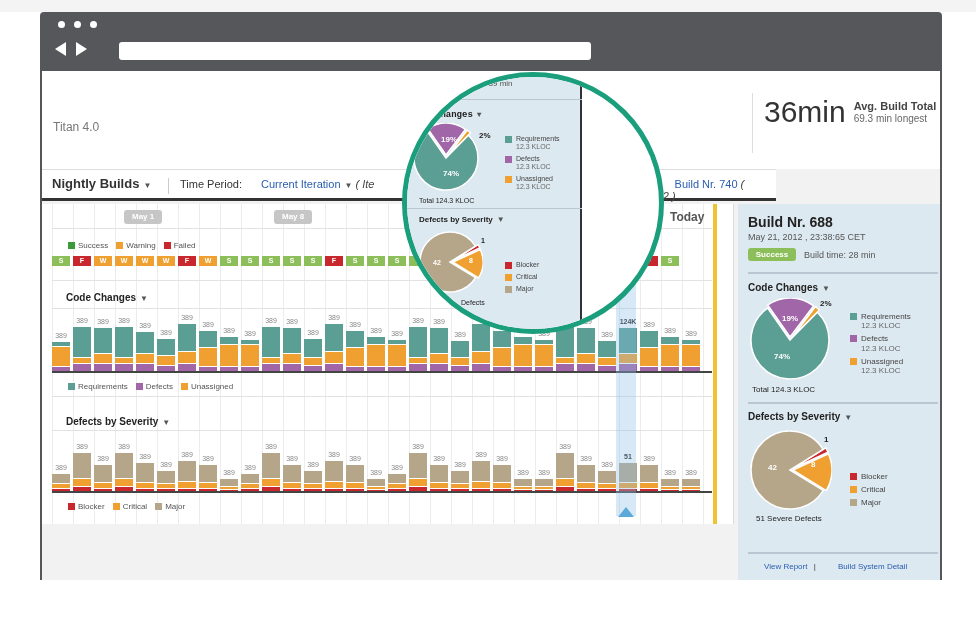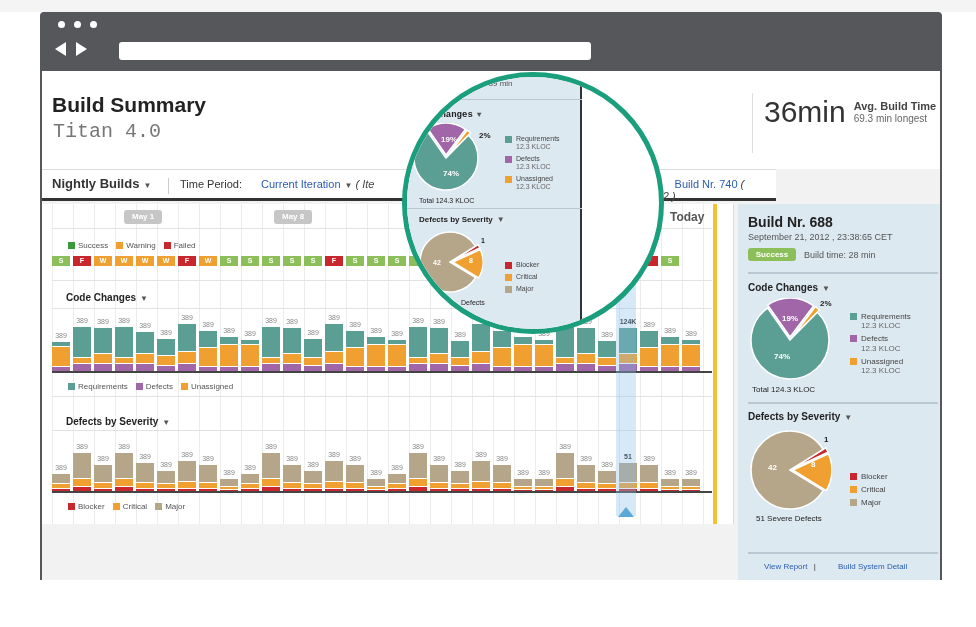--- a/index.html
+++ b/index.html
@@ -9,21 +9,21 @@
   .dots { position: absolute; left: 18px; top: 9px; display: flex; gap: 9px; }
   .dots span { width: 7px; height: 7px; border-radius: 50%; background: #fff; display: block; }
   .nav { position: absolute; left: 15px; top: 30px; display: flex; gap: 10px; }
   .nav span { width: 0; height: 0; border-top: 7px solid transparent; border-bottom: 7px solid transparent; display: block; cursor: pointer; }
   .nav .back { border-right: 11px solid #fff; }
   .nav .fwd { border-left: 11px solid #fff; }
   .url { position: absolute; left: 79px; top: 30px; width: 472px; height: 18px; background: #fff; border-radius: 3px; }
   .page { position: absolute; left: 2px; top: 59px; width: 898px; height: 509px; background: #f2f2f2; overflow: hidden; }
   .header { position: absolute; left: 0; top: 0; width: 898px; height: 98px; background: #fff; }
   .title { position: absolute; left: 10px; top: 22px; font-size: 21px; font-weight: bold; color: #222; }
-  .subtitle { position: absolute; left: 11px; top: 49px; font-size: 20px; color: #777; font-family: Liberation Mono, monospace; }
+  .subtitle { position: absolute; left: 11px; top: 49px; font-size: 12px; color: #777; }
   .kpi1 { position: absolute; left: 538px; top: 24px; display: flex; align-items: center; }
   .bignum { font-size: 30px; color: #333; }
   .kpi-txt { margin-left: 8px; line-height: 1.1; }
   .kpi-txt .l1 { font-size: 11px; font-weight: bold; color: #444; }
   .kpi-txt .l2 { font-size: 10px; color: #666; }
   .kpi-sep { position: absolute; left: 710px; top: 22px; width: 1px; height: 60px; background: #ddd; }
   .kpi2 { position: absolute; left: 722px; top: 24px; display: flex; align-items: center; }
   .filterbar { position: absolute; left: 0; top: 98px; width: 734px; height: 32px; background: #fff; border-top: 1px solid #ddd; border-bottom: 3px solid #333; }
   .fb-item { position: absolute; top: 8px; font-size: 11px; color: #333; }
   .nightly { left: 10px; font-size: 13px; font-weight: bold; top: 6px; }
@@ -84,27 +84,26 @@
     <span></span>
   </div>
   <div class="nav">
     <span class="back"></span>
     <span class="fwd"></span>
   </div>
   <div class="url"></div>
 
   <div class="page">
     <div class="header">
-      <div class="title">Build Summary</div>
       <div class="subtitle">Titan 4.0</div>
       <div class="kpi-sep"></div>
       <div class="kpi2">
         <span class="bignum">36min</span>
         <div class="kpi-txt">
-          <div class="l1">Avg. Build Time</div>
+          <div class="l1">Avg. Build Total</div>
           <div class="l2">69.3 min longest</div>
         </div>
       </div>
     </div>
 
     <div class="filterbar">
       <div class="fb-item nightly">
         <span>Nightly Builds</span><span class="caret">▼</span>
       </div>
       <div class="fb-sep"></div>
@@ -562,21 +561,21 @@
       </div>
 
       <div class="selcol"></div>
       <div class="selflag">Nr. 688</div>
       <div class="seltri"></div>
       <div class="todayline"></div>
     </div>
 
     <div class="detail">
       <div class="d-title">Build Nr. 688</div>
-      <div class="d-date">September 21, 2012 , 23:38:65 CET</div>
+      <div class="d-date">May 21, 2012 , 23:38:65 CET</div>
       <div class="d-badge">Success</div>
       <div class="d-btime">Build time: 28 min</div>
       <div class="d-sep" style="top:68px;"></div>
 
       <div class="d-sec" style="top:78px;"><span>Code Changes</span><span class="caret">▼</span></div>
       <svg class="pie" id="pie-cc" style="left:10px; top:94px;" width="84" height="84">
           <path d="M42.05235721931185,39.00045691453083 L19.682876201621063,7.053527187260141 A39,39 0 0 1 65.52314312224175,7.853672022686414 Z" fill="#a066a8" stroke="#fff" stroke-width="1.5"></path>
           <path d="M43.95984455606512,39.728654734290295 L67.43063045899501,8.58186984244588 A39,39 0 0 1 71.33360839021532,11.94957891179089 Z" fill="#f0a030" stroke="#fff" stroke-width="1.5"></path>
           <path d="M42,42 L69.3737638341502,14.220924177500596 A39,39 0 1 1 19.63051898230919,10.053070272729329 Z" fill="#5a9e94" stroke="#fff" stroke-width="1.5"></path>
         </svg>

